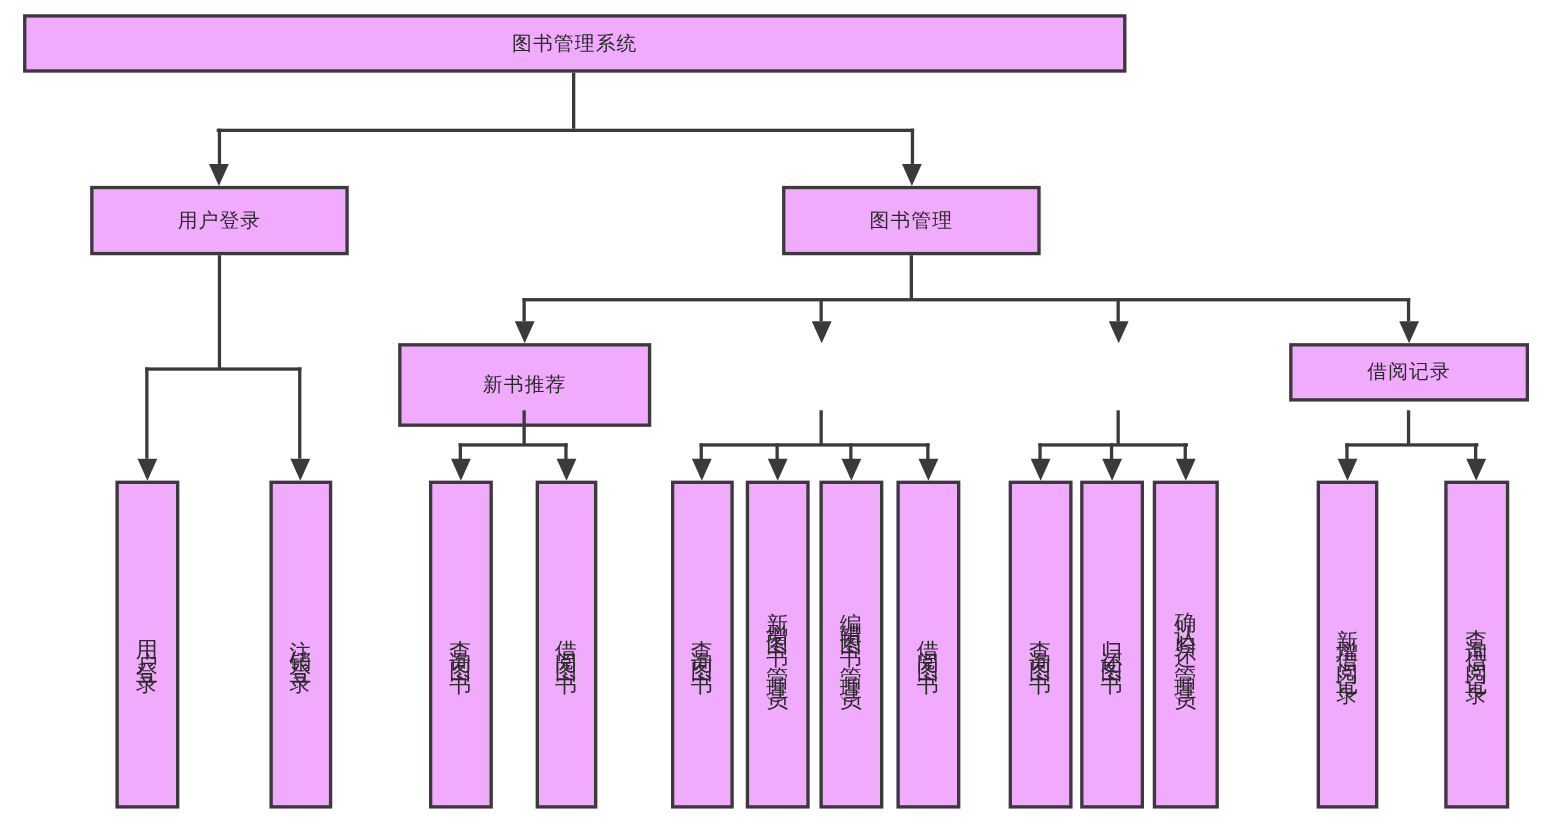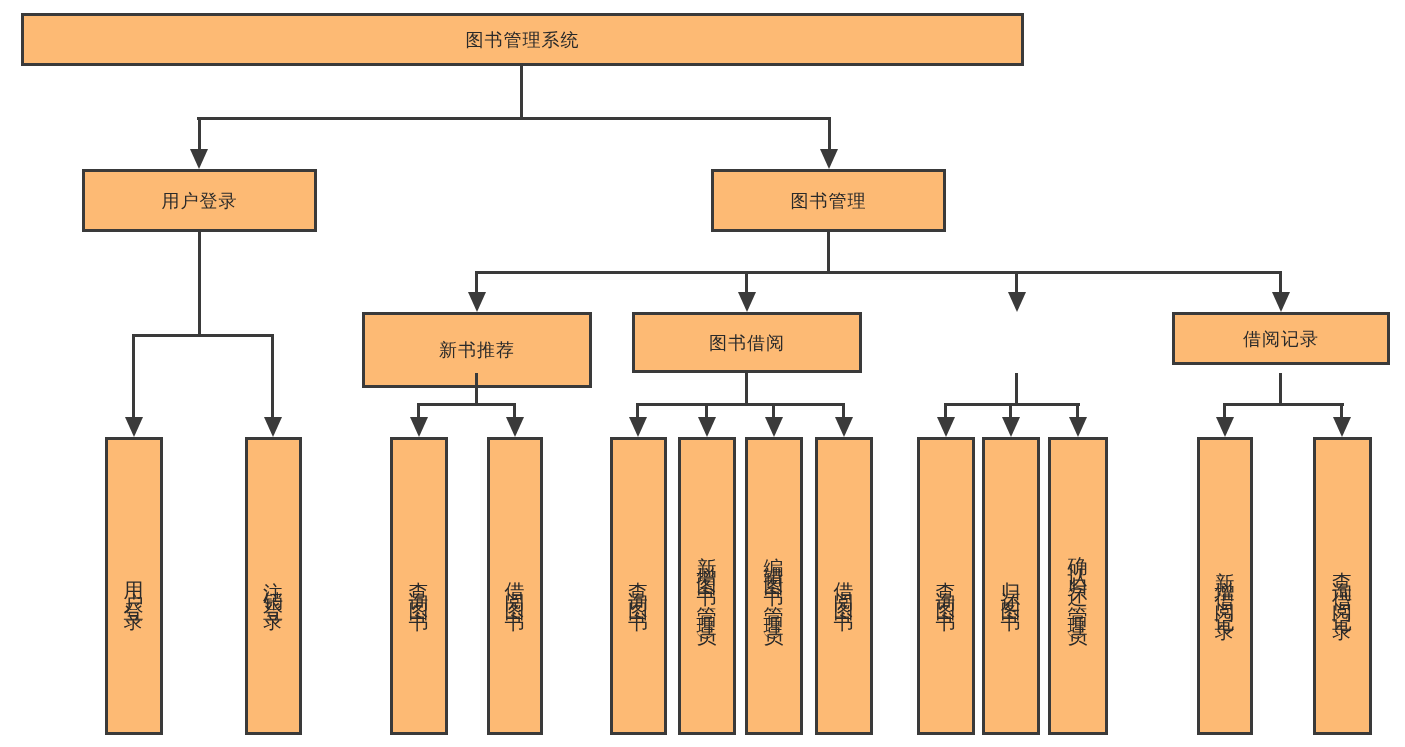--- a/index.html
+++ b/index.html
@@ -11,21 +11,21 @@
   html,body{margin:0;padding:0;background:#fff;}
   .canvas{
     position:relative;width:1405px;height:747px;
     background:var(--background);
     font-family:"DejaVu Sans","Liberation Sans",sans-serif;
     color:var(--text);
     overflow:hidden;
   }
   .node{
     position:absolute;box-sizing:border-box;
-    border:3px solid var(--line);background:#fdba74;
+    border:3px solid var(--line);background:#f0abfc;
     display:flex;align-items:center;justify-content:center;
     text-align:center;
   }
   .node.h span{font-size:18px;letter-spacing:1px;line-height:1.2;}
   .node.v span{
     writing-mode:vertical-rl;text-orientation:mixed;
     font-size:20px;line-height:1;letter-spacing:10px;
     white-space:nowrap;
   }
   .vl{position:absolute;width:3px;background:var(--line);}
@@ -51,23 +51,20 @@
 
   <div class="node h" style="left:82px;top:169px;width:235px;height:63px">
     <span>用户登录</span>
   </div>
   <div class="node h" style="left:711px;top:169px;width:235px;height:63px">
     <span>图书管理</span>
   </div>
 
   <div class="node h" style="left:362px;top:312px;width:230px;height:76px">
     <span>新书推荐</span>
-  </div>
-  <div class="node h" style="left:632px;top:312px;width:230px;height:61px">
-    <span>图书借阅</span>
   </div>
   <div class="node h" style="left:1172px;top:312px;width:218px;height:53px">
     <span>借阅记录</span>
   </div>
 
   <div class="node v" style="left:105px;top:437px;width:58px;height:298px">
     <span>用户登录</span>
   </div>
   <div class="node v" style="left:245px;top:437px;width:57px;height:298px">
     <span>注销登录</span>

